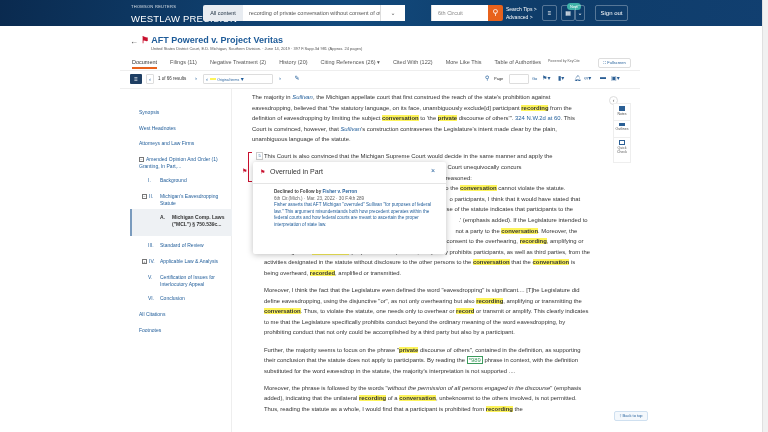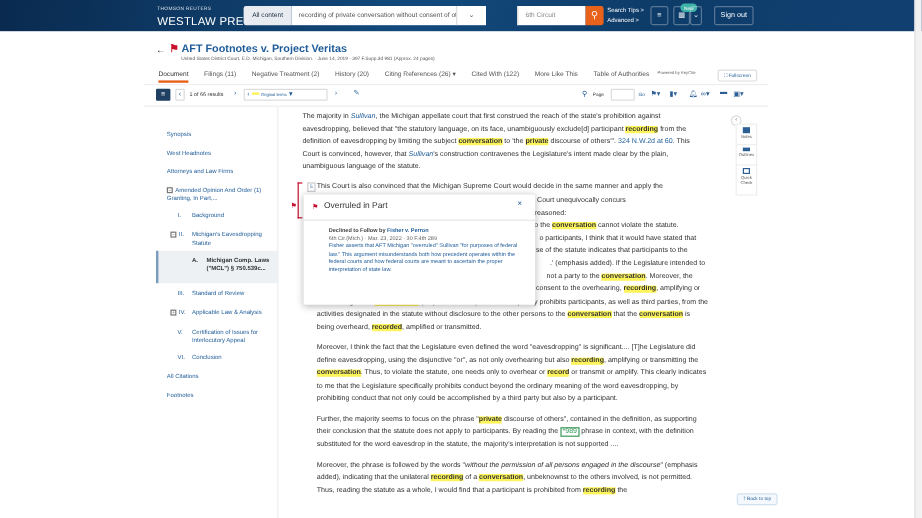--- a/index.html
+++ b/index.html
@@ -79,21 +79,21 @@
   <div class="hbtn" style="left:542px;width:15px"><span>≡</span></div>
   <div class="hbtn" style="left:561px;width:14px"><span>▦</span></div>
   <div class="newbadge">New</div>
   <div class="hbtn" style="left:575px;width:10px"><span>⌄</span></div>
   <div class="hbtn" style="left:595px;width:33px">Sign out</div>
 </div>
 
 <div class="scroll-right"></div>
 
 <div class="back"><span>←</span></div>
-<div class="doc-title"><span class="flag-red">⚑</span> <span>AFT Footnotes v. Project Veritas</span></div>
+<div class="doc-title"><span class="flag-red">⚑</span> <span>AFT Powered v. Project Veritas</span></div>
 <div class="doc-sub">United States District Court, E.D. Michigan, Southern Division.  ·  June 14, 2019  ·  397 F.Supp.3d 981  (Approx. 24 pages)</div>
 
 <div class="tabs">
   <div class="tab active">Document</div>
   <div class="tab">Filings (11)</div>
   <div class="tab">Negative Treatment (2)</div>
   <div class="tab">History (20)</div>
   <div class="tab">Citing References (26)  ▾</div>
   <div class="tab">Cited With (122)</div>
   <div class="tab">More Like This</div>

